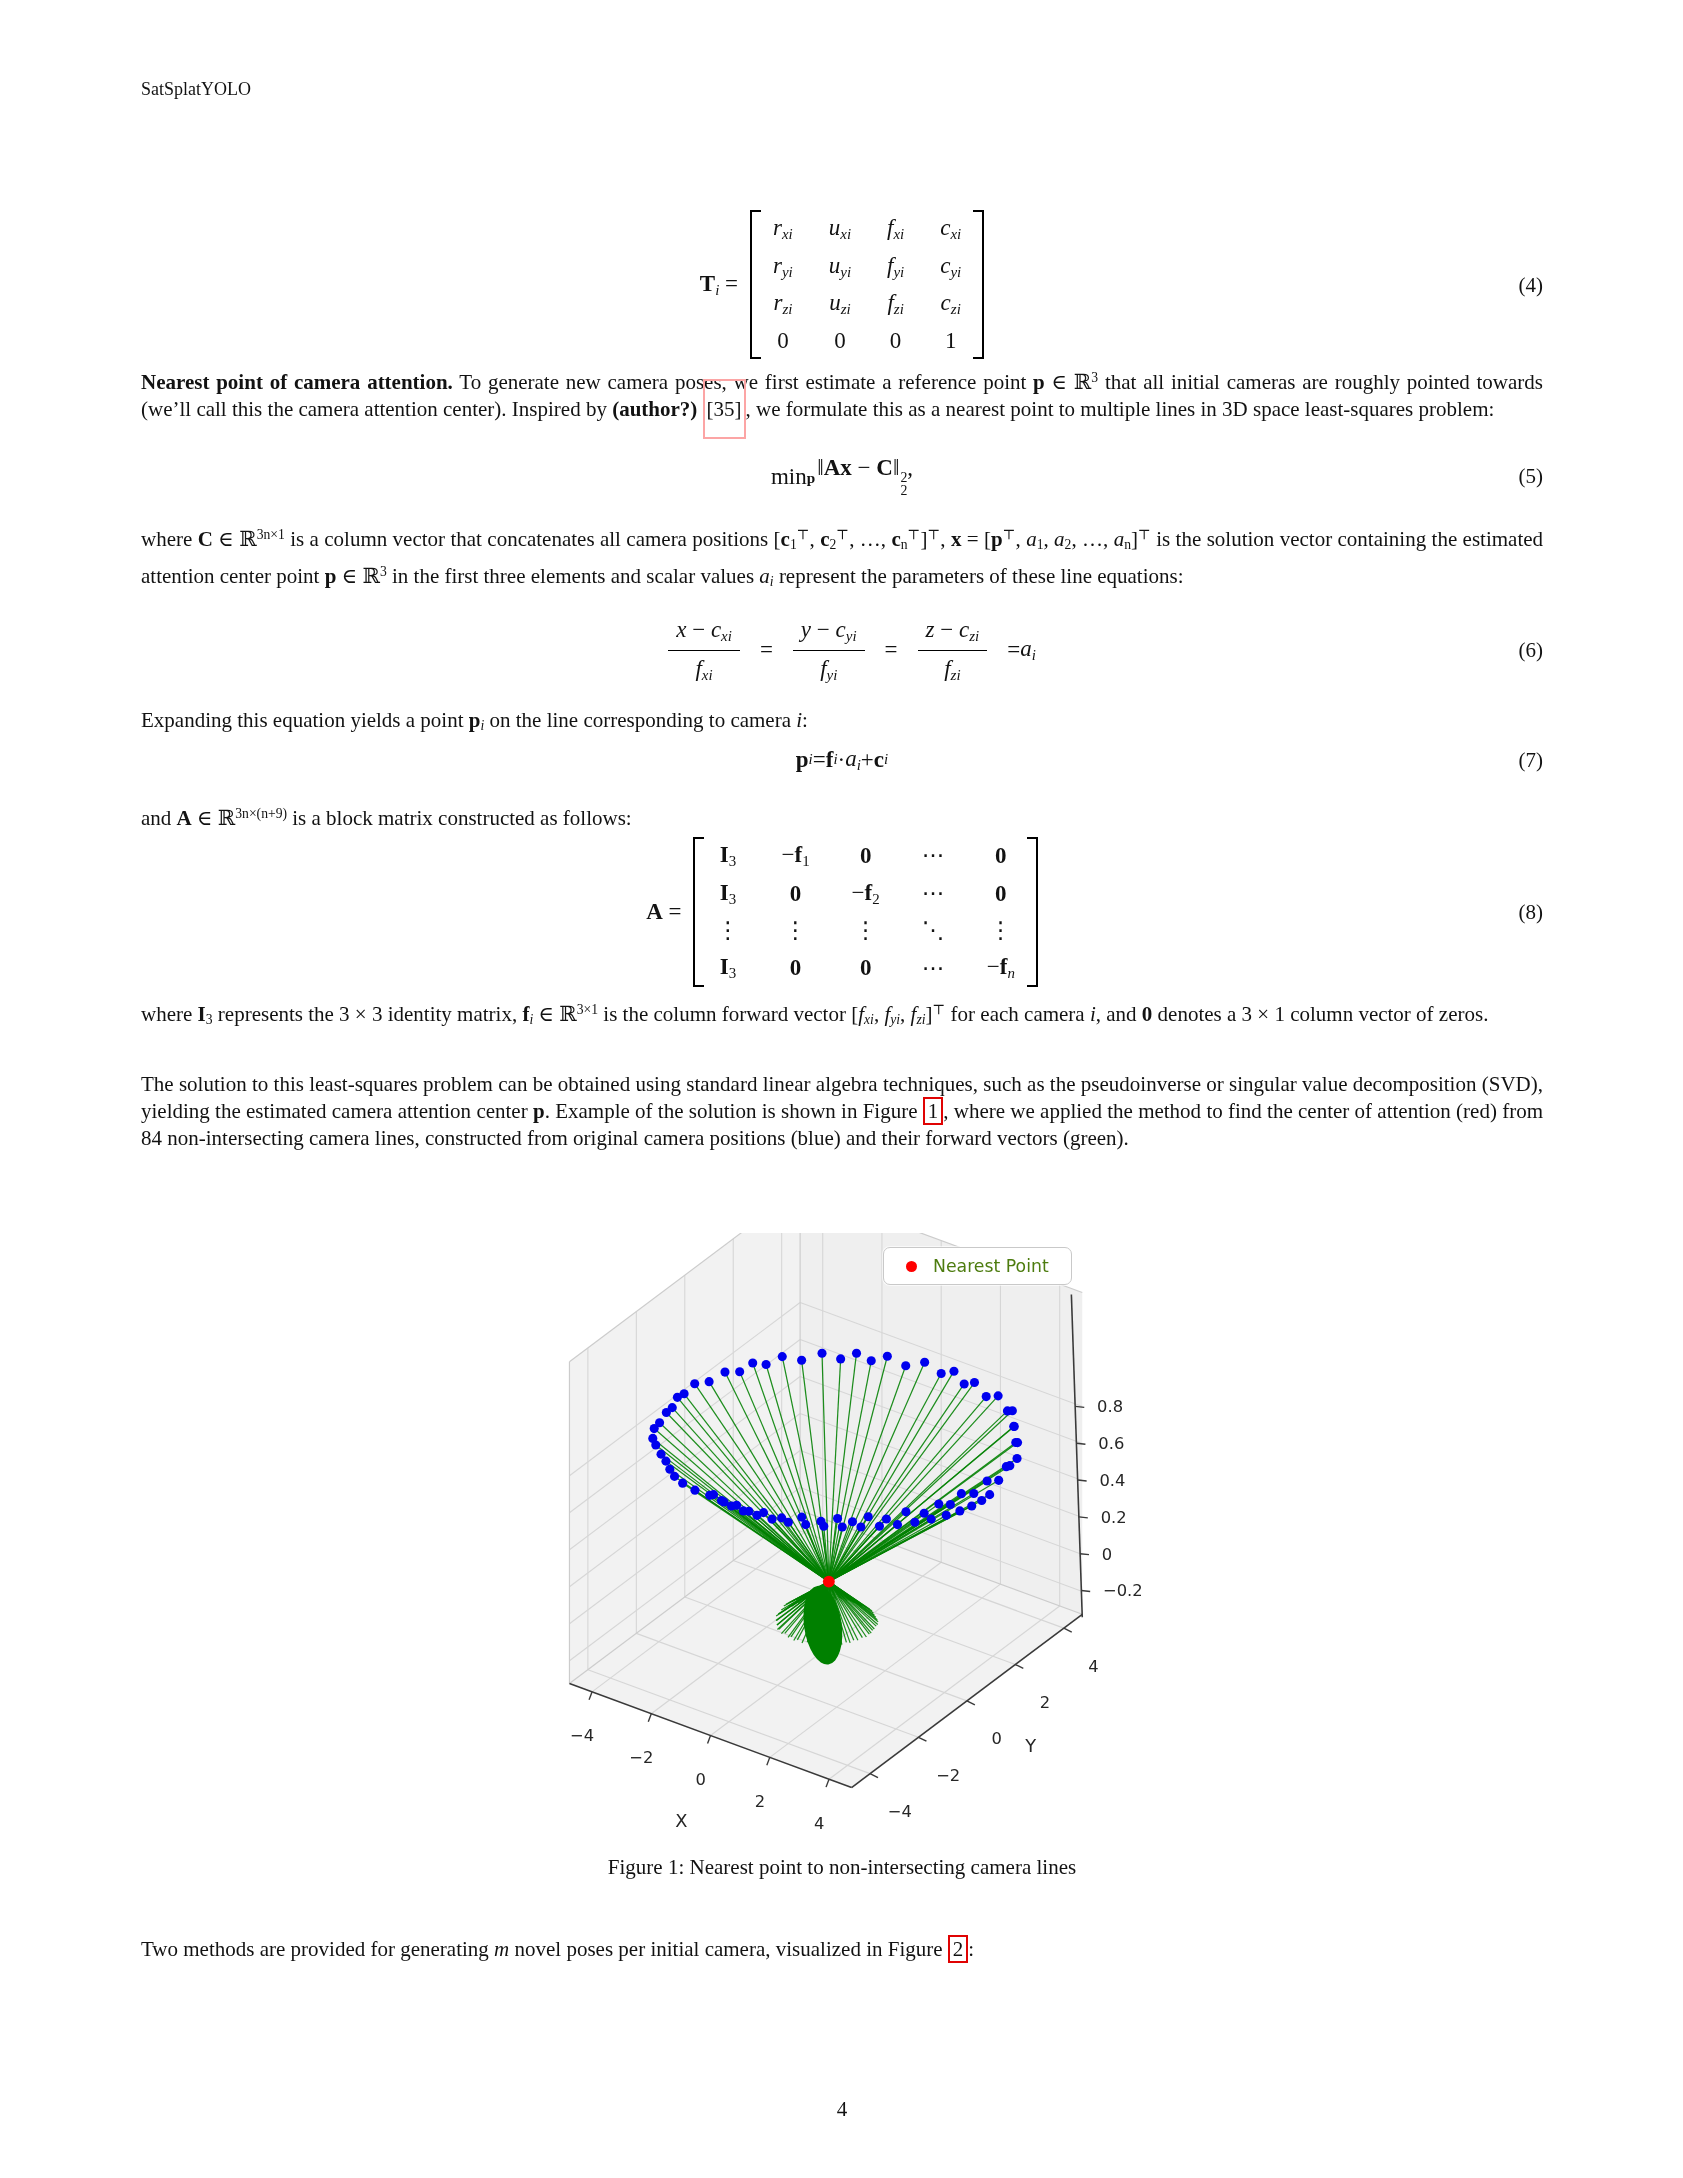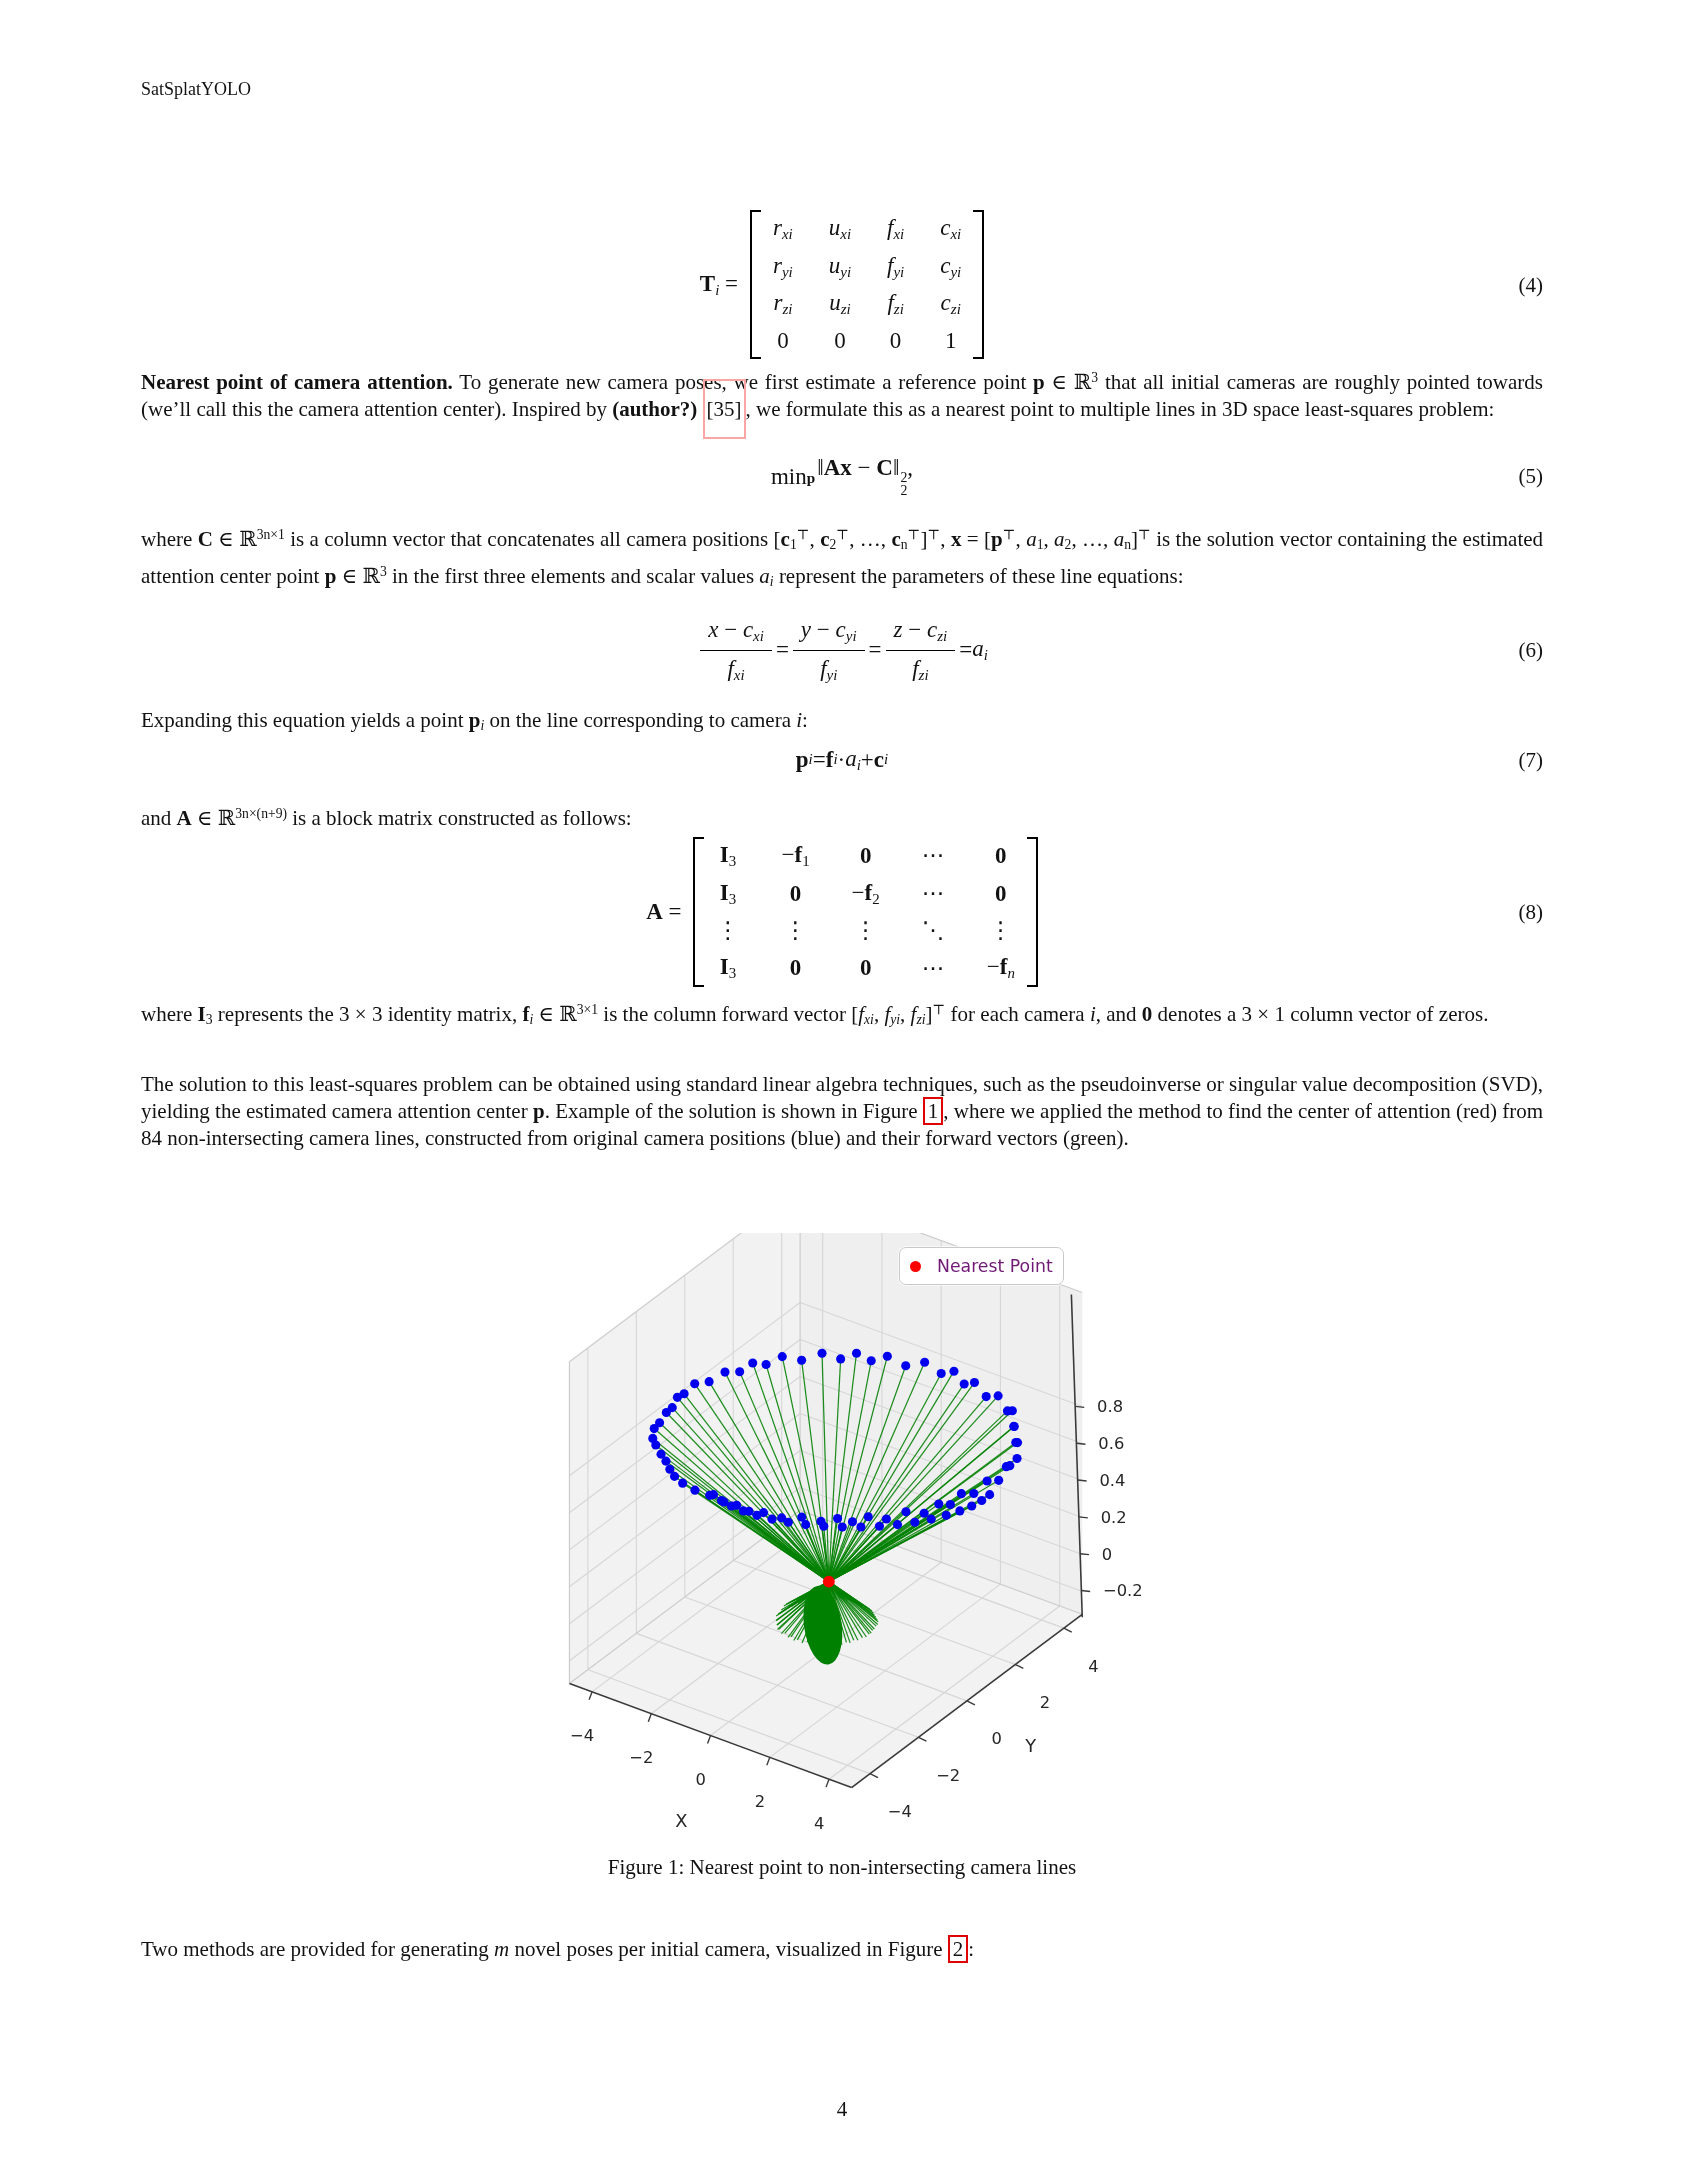--- a/index.html
+++ b/index.html
@@ -17,29 +17,29 @@
   .math b{font-weight:700;font-style:normal;}
   .tag{position:absolute;right:0;top:50%;transform:translateY(-50%);font-size:21px;}
   .mlhs{margin-right:12px;white-space:nowrap;}
   .matrix{display:grid;column-gap:36px;row-gap:10px;justify-items:center;align-items:center;padding:5px 12px;}
   .bracket{align-self:stretch;width:9px;border:2.2px solid #000;}
   .lb{border-right:none;}
   .rb{border-left:none;}
   .munder{display:inline-flex;flex-direction:row;align-items:center;line-height:1;margin-right:2px;}
   .musub{font-size:0.66em;margin-top:2px;}
   .ss{display:inline-flex;flex-direction:column;font-size:0.6em;line-height:0.95;vertical-align:-7px;margin-left:1px;}
-  .frac{display:inline-flex;flex-direction:column;align-items:center;line-height:1.2;margin:0 4px;}
+  .frac{display:inline-flex;flex-direction:column;align-items:center;line-height:1.2;margin:0 20px;}
   .fnum{padding:0 8px 4px;border-bottom:1.6px solid #000;}
   .fden{padding-top:4px;}
   .inline-math{white-space:nowrap;}
   .figure-wrap{position:absolute;left:515px;top:1233px;width:693px;height:619px;}
   .figure-wrap svg{position:absolute;left:0;top:0;}
-  .legend{position:absolute;left:384px;top:14px;display:flex;align-items:center;gap:16px;
-          padding:8px 10px;background:#ffffff;border:1.5px solid #c9c9c9;border-radius:7px;
-          font-family:"DejaVu Sans",sans-serif;font-size:17.3px;color:#701a75;box-shadow:0 0 0 1px rgba(255,255,255,0.6);}
+  .legend{position:absolute;left:368px;top:14px;display:flex;align-items:center;gap:16px;
+          padding:8px 22px;background:#ffffff;border:1.5px solid #c9c9c9;border-radius:7px;
+          font-family:"DejaVu Sans",sans-serif;font-size:17.3px;color:#4d7c0f;box-shadow:0 0 0 1px rgba(255,255,255,0.6);}
   .legend-dot{width:11px;height:11px;border-radius:50%;background:#ff0000;flex:0 0 auto;}
   .caption{position:absolute;left:141px;width:1402px;top:1855px;font-size:21px;text-align:center;}
   .pagenum{position:absolute;left:141px;width:1402px;top:2097px;font-size:21px;text-align:center;}
 </style>
 </head>
 <body>
 
 <div class="page">
 
   <div class="header">SatSplatYOLO</div>

